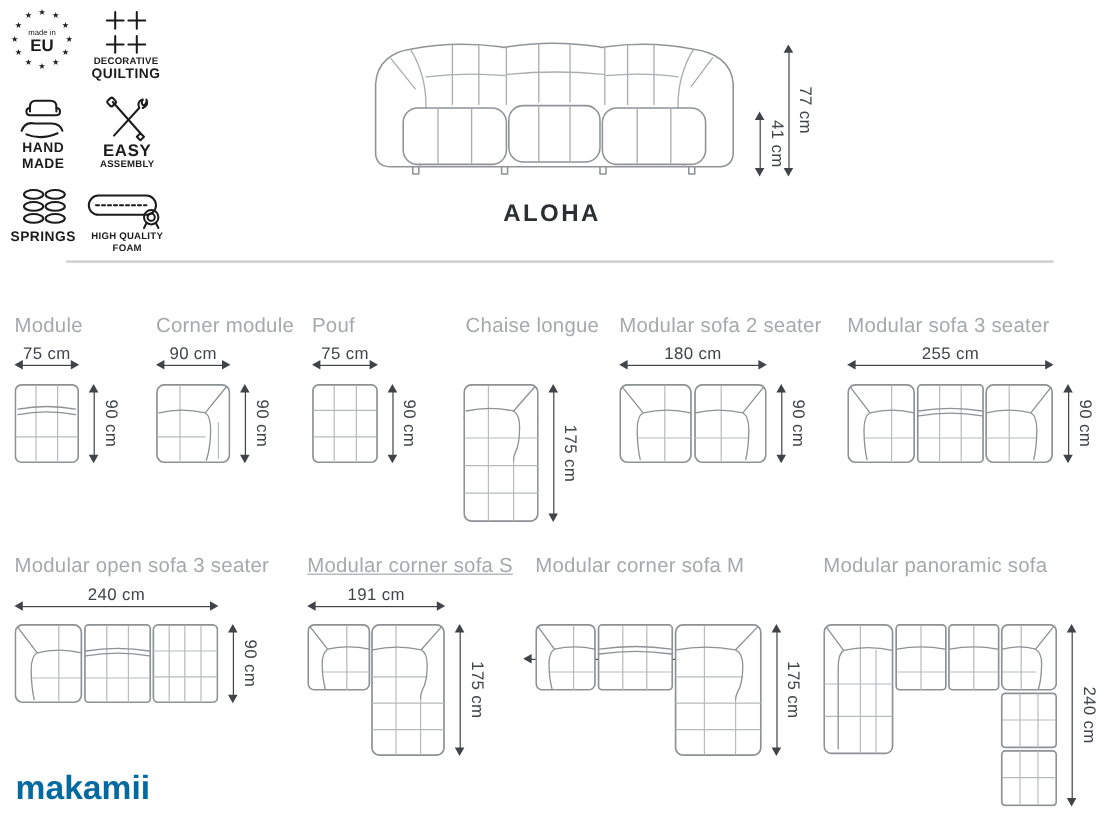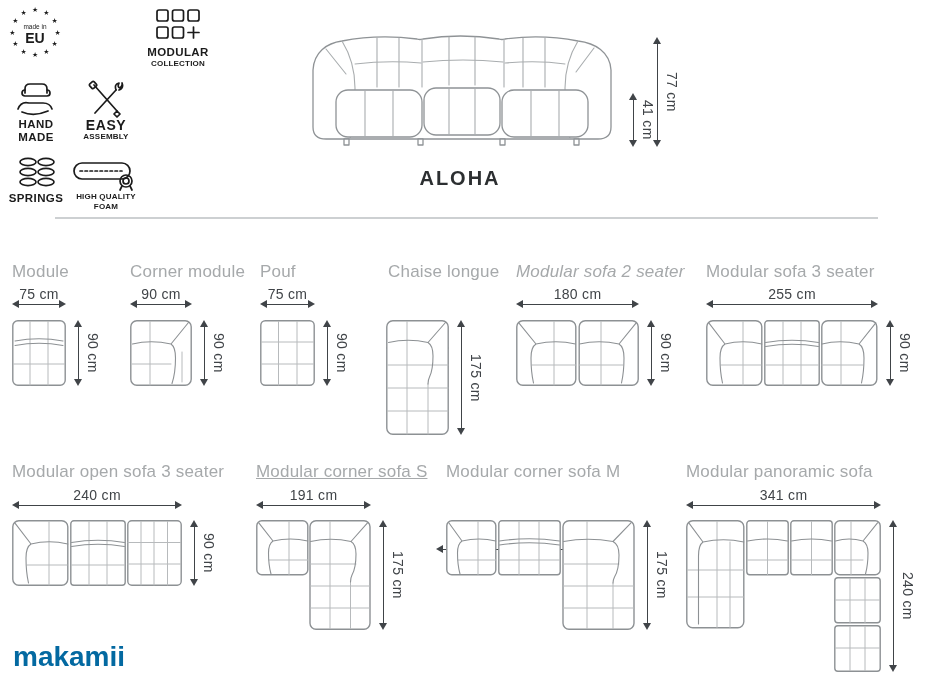--- a/index.html
+++ b/index.html
@@ -75,33 +75,28 @@
           <text x="6.8" y="39">★</text>
         <text x="4" y="28.5">★</text>
           <text x="6.8" y="18">★</text>
           <text x="14.5" y="10.3">★</text>
       </g>
       <text x="25" y="23" font-size="6" text-anchor="middle" fill="#1b1b1b">made in</text>
       <text x="25" y="36" font-size="13" font-weight="bold" text-anchor="middle" fill="#1b1b1b">EU</text>
     </svg>
   </div>
 
-
-  <div class="badge" style="left:146px;top:8px;width:64px;">
-    <svg width="46" height="38" viewBox="0 0 46 38" class="ic">
-      <rect x="2" y="2" width="11" height="11" rx="2"></rect>
-      <rect x="17.5" y="2" width="11" height="11" rx="2"></rect>
-      <rect x="33" y="2" width="11" height="11" rx="2"></rect>
-      <rect x="2" y="19" width="11" height="11" rx="2"></rect>
-      <rect x="17.5" y="19" width="11" height="11" rx="2"></rect>
-      <path d="M38.5,19 V30 M33,24.5 H44"></path>
-    </svg>
-    <span class="bl-lg">MODULAR</span>
-    <span class="bl-sm">COLLECTION</span>
-  </div>
+  <div class="badge" style="left:72px;top:8px;width:66px;">
+    <svg width="42" height="38" viewBox="0 0 42 38" class="ic">
+      <path d="M12,2 V16 M5,9 H19 M30,2 V16 M23,9 H37 M12,22 V36 M5,29 H19 M30,22 V36 M23,29 H37"></path>
+    </svg>
+    <span class="bl-sm">DECORATIVE</span>
+    <span class="bl-lg">QUILTING</span>
+  </div>
+
 
   <div class="badge" style="left:6px;top:80px;width:60px;">
     <svg width="44" height="38" viewBox="0 0 44 38" class="ic">
       <path d="M11,13 V9 Q11,4 16,4 H28 Q33,4 33,9 V13"></path>
       <path d="M8,13 Q8,10 11,10 M33,10 Q36,10 36,13 Q36,16 33,16 H11 Q8,16 8,13"></path>
       <path d="M4,29 Q7,21 15,23 L29,23 Q36,23 38,29"></path>
       <path d="M8,32 Q20,37 34,31"></path>
     </svg>
     <span class="bl-lg">HAND
 MADE</span>
@@ -255,21 +250,21 @@
       <path class="m" d="M59.5,2.5 L42,22.5 M2.5,22.5 Q22,18 42,22.5 M42,22.5 Q47,25.5 47,36 Q47,50 43.5,57 Q42,60 42,64"></path>
     </svg>
   </div>
   <div class="vdim" style="left:461px;top:320px;height:115px;">
     <span class="varrow">
         <i></i>
       </span>
     <span class="vlabel">175 cm</span>
   </div>
 
-  <div class="card-title" style="left:516px;top:262px;font-style:italic;">Modular sofa 2 seater</div>
+  <div class="card-title" style="left:516px;top:262px;">Modular sofa 2 seater</div>
   <div class="wdim" style="left:516px;top:286px;width:123px;">
     <span class="wlabel">180 cm</span>
     <span class="harrow">
         <i></i>
       </span>
   </div>
   <div class="tv" style="left:516px;top:320px;">
     <svg width="123" height="66" viewBox="0 0 123 66">
       <rect class="o" x="0.8" y="0.8" width="59" height="64.4" rx="6"></rect>
       <rect class="o" x="63.2" y="0.8" width="59" height="64.4" rx="6"></rect>
@@ -380,26 +375,20 @@
     </svg>
   </div>
   <div class="vdim" style="left:647px;top:520px;height:110px;">
     <span class="varrow">
         <i></i>
       </span>
     <span class="vlabel">175 cm</span>
   </div>
 
   <div class="card-title" style="left:686px;top:462px;">Modular panoramic sofa</div>
-  <div class="wdim" style="left:686px;top:487px;width:195px;">
-    <span class="wlabel">341 cm</span>
-    <span class="harrow">
-        <i></i>
-      </span>
-  </div>
   <div class="tv" style="left:686px;top:520px;">
     <svg width="195" height="152" viewBox="0 0 195 152">
       <rect class="o" x="0.8" y="0.8" width="57" height="107" rx="6"></rect>
       <rect class="o" x="60.8" y="0.8" width="41.4" height="54" rx="3"></rect>
       <rect class="o" x="104.8" y="0.8" width="41.4" height="54" rx="3"></rect>
       <rect class="o" x="148.8" y="0.8" width="45.4" height="54" rx="5"></rect>
       <rect class="o" x="148.8" y="57.8" width="45.4" height="45" rx="3"></rect>
       <rect class="o" x="148.8" y="105.8" width="45.4" height="45.4" rx="3"></rect>
       <path class="l" d="M31,1.5 V107.5 M44,22 V107.5 M1.5,50 H57.5 M1.5,77 H57.5"></path>
       <path class="l" d="M81.5,1.5 V54.5 M61.5,40 H101.5 M125.5,1.5 V54.5 M105.5,40 H145.5"></path>

